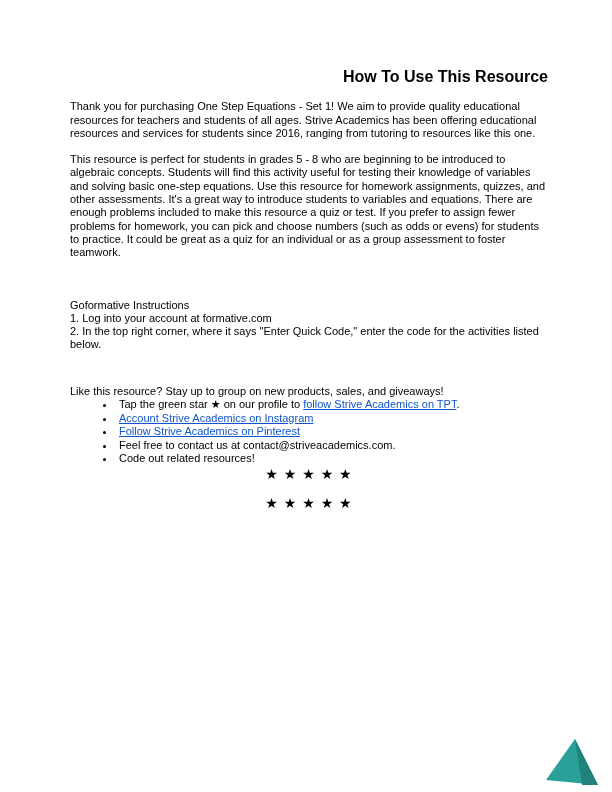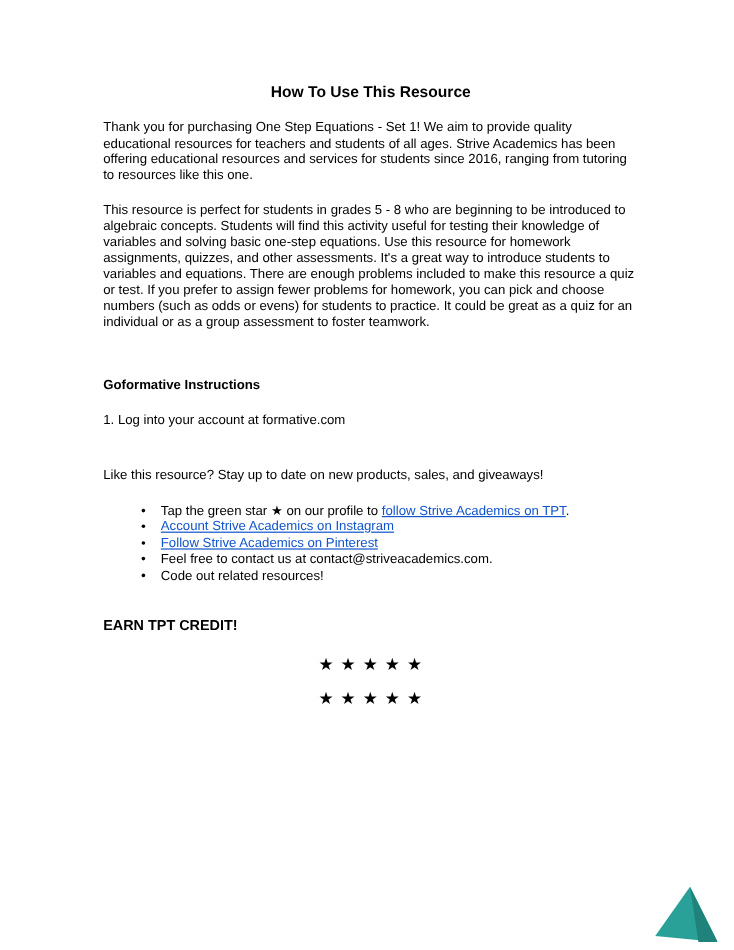--- a/index.html
+++ b/index.html
@@ -14,41 +14,40 @@
     color: #000000;
     overflow: hidden;
   }
   .content {
     position: absolute;
     left: 70px;
     top: 70px;
     width: 478px;
   }
   .doc-title {
-    text-align: center;
+    text-align: right;
     font-weight: bold;
-    font-size: 13px;
+    font-size: 16px;
     margin: 0 0 17px 0;
   }
-  p { margin: 16px; }
+  p { margin: 0; }
   .para { margin-bottom: 13px; }
   .section-gap { margin-top: 39px; }
-  .bold-heading { font-weight: bold; }
+  .bold-heading { font-weight: normal; }
   .activity-line { margin-top: 15px; }
   .activity-code { font-weight: bold; }
   .follow-intro { margin-top: 33px; }
   ul.follow-list {
     margin: 0;
     padding: 0 0 0 46px;
     list-style: disc outside;
   }
   ul.follow-list li {
     padding-left: 3px;
     line-height: 13.5px;
-    margin-left: 15px;
   }
   a.doc-link, .doc-link {
     color: #1155cc;
     text-decoration: underline;
     cursor: pointer;
   }
   .earn-heading {
     margin-top: 27px;
     font-weight: bold;
     font-size: 12px;
@@ -80,35 +79,35 @@
 
     <p class="doc-title">How To Use This Resource</p>
 
     <p class="para">Thank you for purchasing One Step Equations - Set 1! We aim to provide quality educational resources for teachers and students of all ages. Strive Academics has been offering educational resources and services for students since 2016, ranging from tutoring to resources like this one.</p>
 
     <p class="para">This resource is perfect for students in grades 5 - 8 who are beginning to be introduced to algebraic concepts. Students will find this activity useful for testing their knowledge of variables and solving basic one-step equations. Use this resource for homework assignments, quizzes, and other assessments. It's a great way to introduce students to variables and equations. There are enough problems included to make this resource a quiz or test. If you prefer to assign fewer problems for homework, you can pick and choose numbers (such as odds or evens) for students to practice. It could be great as a quiz for an individual or as a group assessment to foster teamwork.</p>
 
     <div class="section-gap">
       <p class="bold-heading">Goformative Instructions</p>
       <p>1. Log into your account at formative.com</p>
+      <p>2. In the top right corner, where it says "Enter Quick Code," enter the code for the activities listed below.</p>
     </div>
 
     <div>
-      <p class="follow-intro">Like this resource? Stay up to date on new products, sales, and giveaways!</p>
+      <p class="follow-intro">Like this resource? Stay up to group on new products, sales, and giveaways!</p>
       <ul class="follow-list">
         <li><span>Tap the green star </span><span>★</span><span> on our profile to </span><a class="doc-link">follow Strive Academics on TPT</a><span>.</span></li>
         <li><a class="doc-link">Account Strive Academics on Instagram</a></li>
         <li><a class="doc-link">Follow Strive Academics on Pinterest</a></li>
         <li><span>Feel free to contact us at contact@striveacademics.com.</span></li>
         <li><span>Code out related resources!</span></li>
       </ul>
     </div>
 
     <div>
-      <p class="earn-heading">EARN TPT CREDIT!</p>
       <div class="stars-row">★ ★ ★ ★ ★</div>
       <div class="stars-row second">★ ★ ★ ★ ★</div>
     </div>
 
   </div>
 
   <svg class="corner-logo" viewBox="0 0 52 50" xmlns="http://www.w3.org/2000/svg">
     <polygon points="29,0 52,46 0,41" fill="#2aa198"></polygon>
     <polygon points="29,0 36,46 52,46" fill="#1f837c"></polygon>
   </svg>

